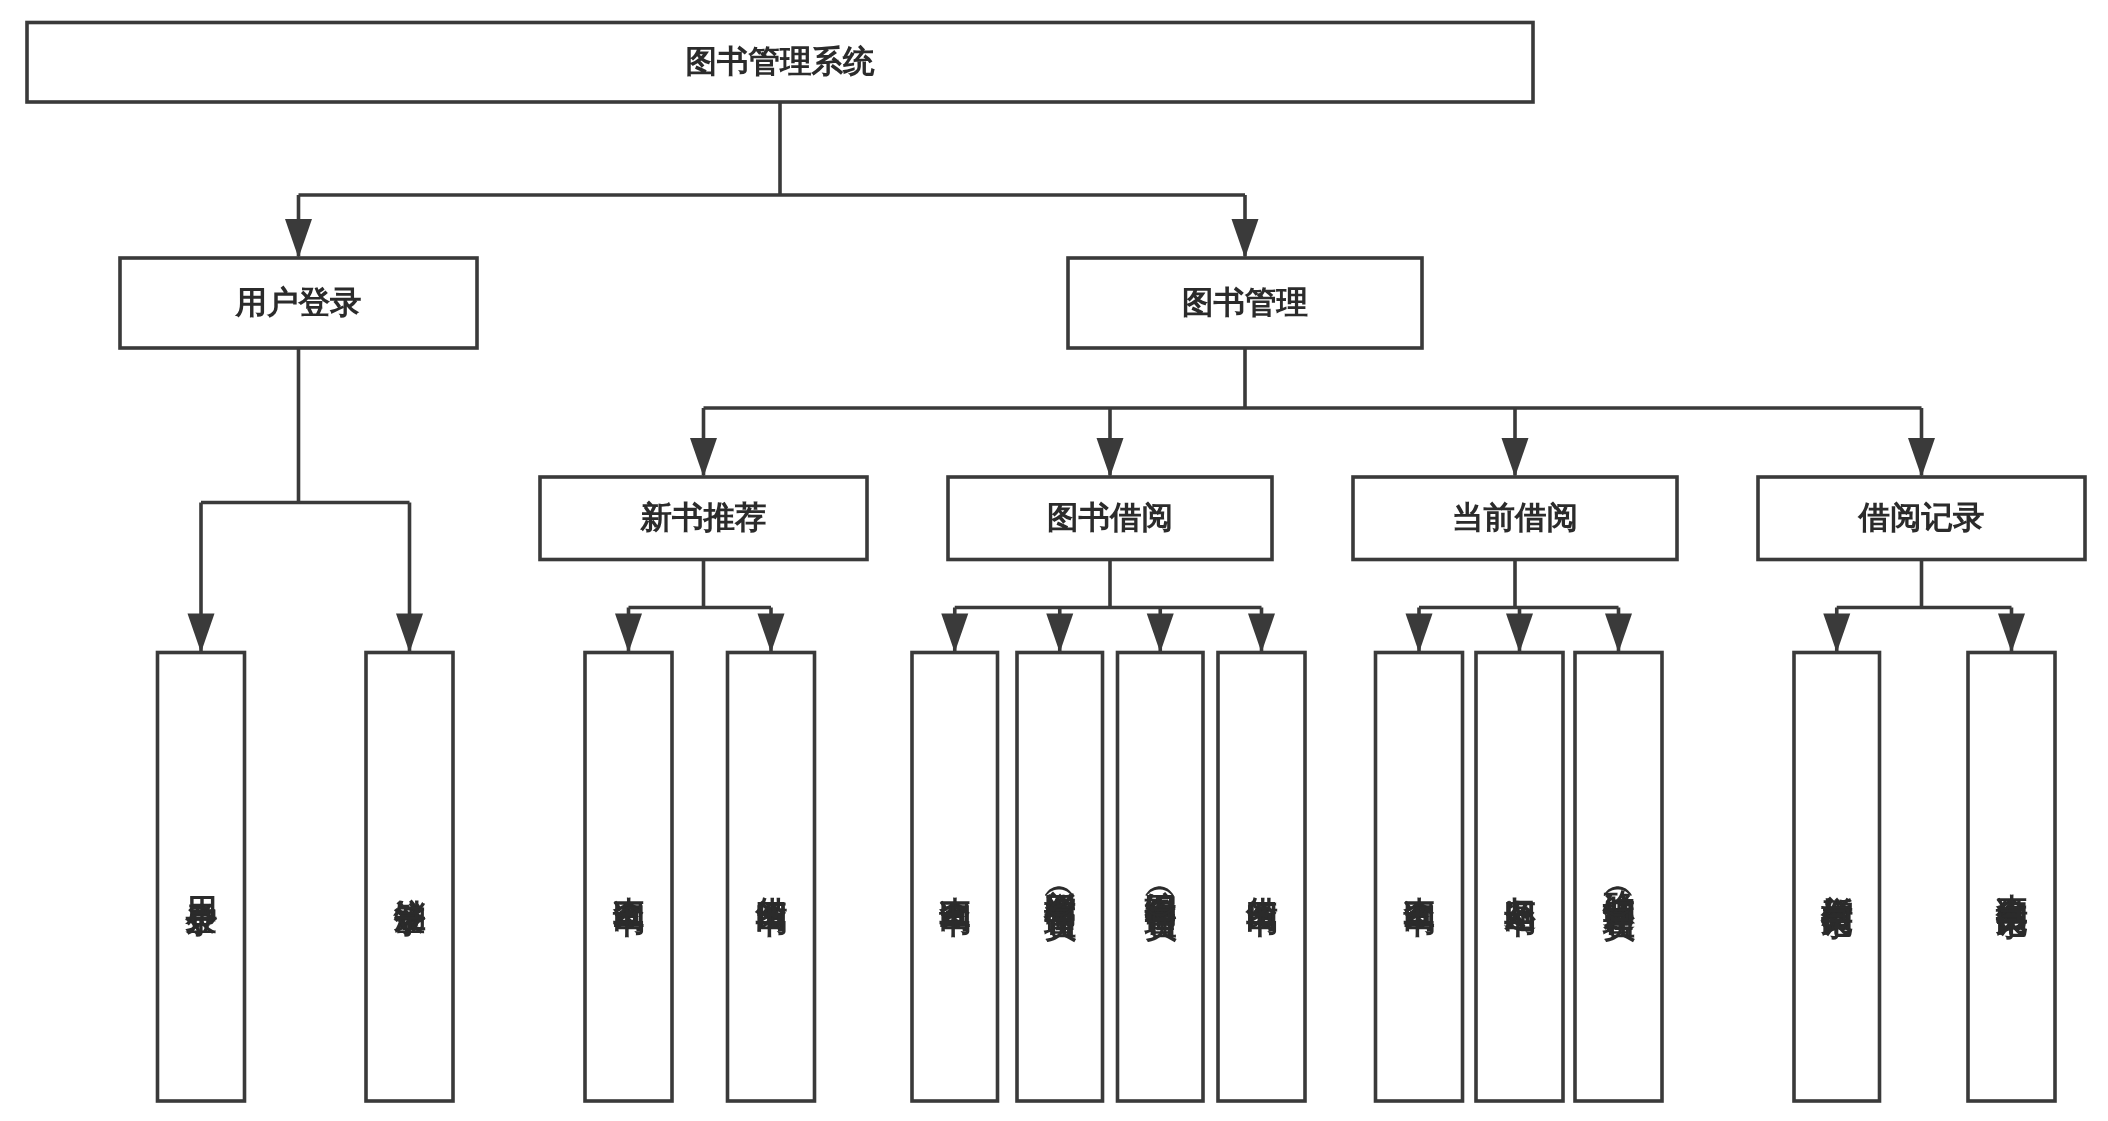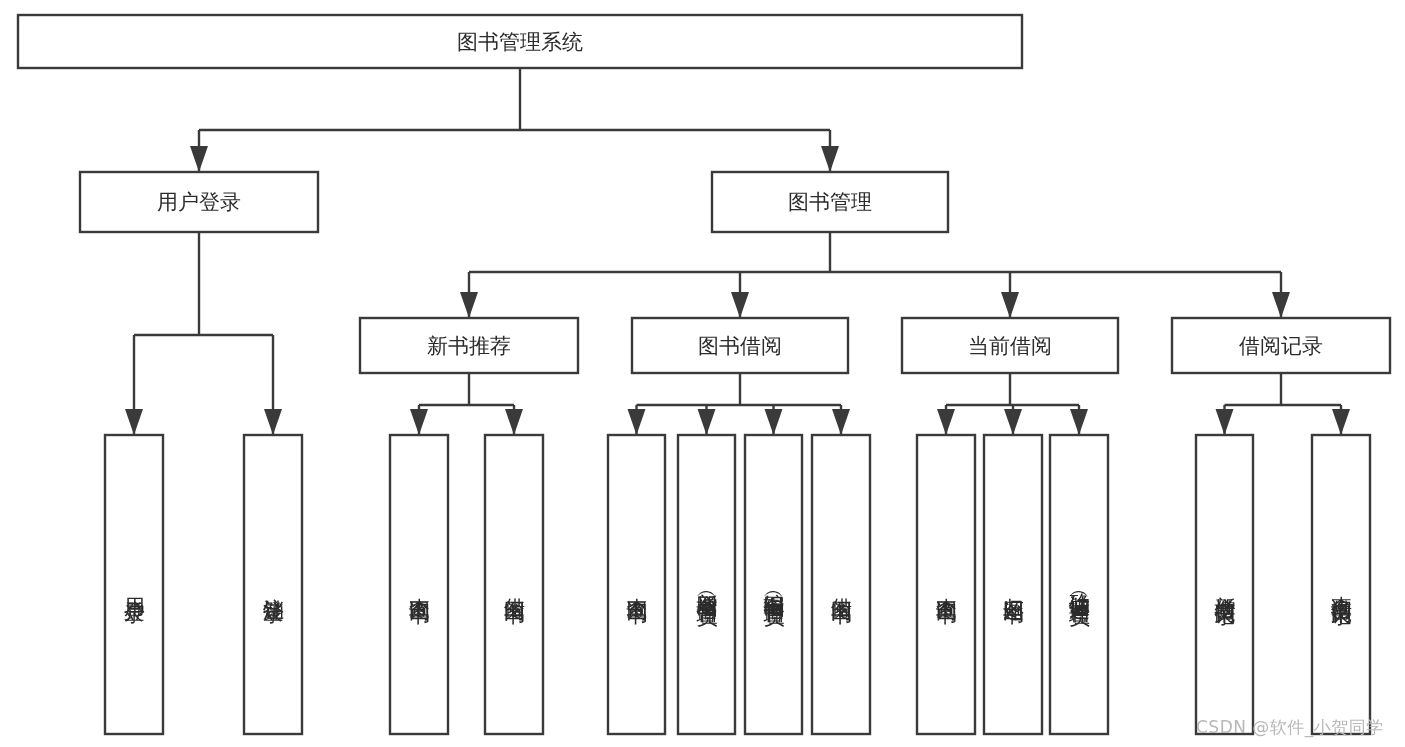--- a/index.html
+++ b/index.html
@@ -11,20 +11,21 @@
     width: 1405px;
     height: 747px;
     font-family: "DejaVu Sans", "Liberation Sans", sans-serif;
     overflow: hidden;
   }
   #diagram-root {
     position: relative;
     width: 1405px;
     height: 747px;
     background: #ffffff;
+    font-weight: bold;
   }
   svg#tree-svg {
     position: absolute;
     left: 0;
     top: 0;
     width: 1405px;
     height: 747px;
     display: block;
   }
   .node-box {
@@ -200,14 +201,13 @@
         <span>确认归还（管理员）</span>
       </div>
       <div class="vtext" style="left: 1196px; top: 435px; width: 57px; height: 299px;">
         <span>新增借阅记录</span>
       </div>
       <div class="vtext" style="left: 1312px; top: 435px; width: 58px; height: 299px;">
         <span>查询借阅记录</span>
       </div>
     </div>
 
-  <div class="watermark" id="watermark" style="left:1196px; top:716px;">CSDN @软件_小贺同学</div>
 </div>
 
 </body></html>

